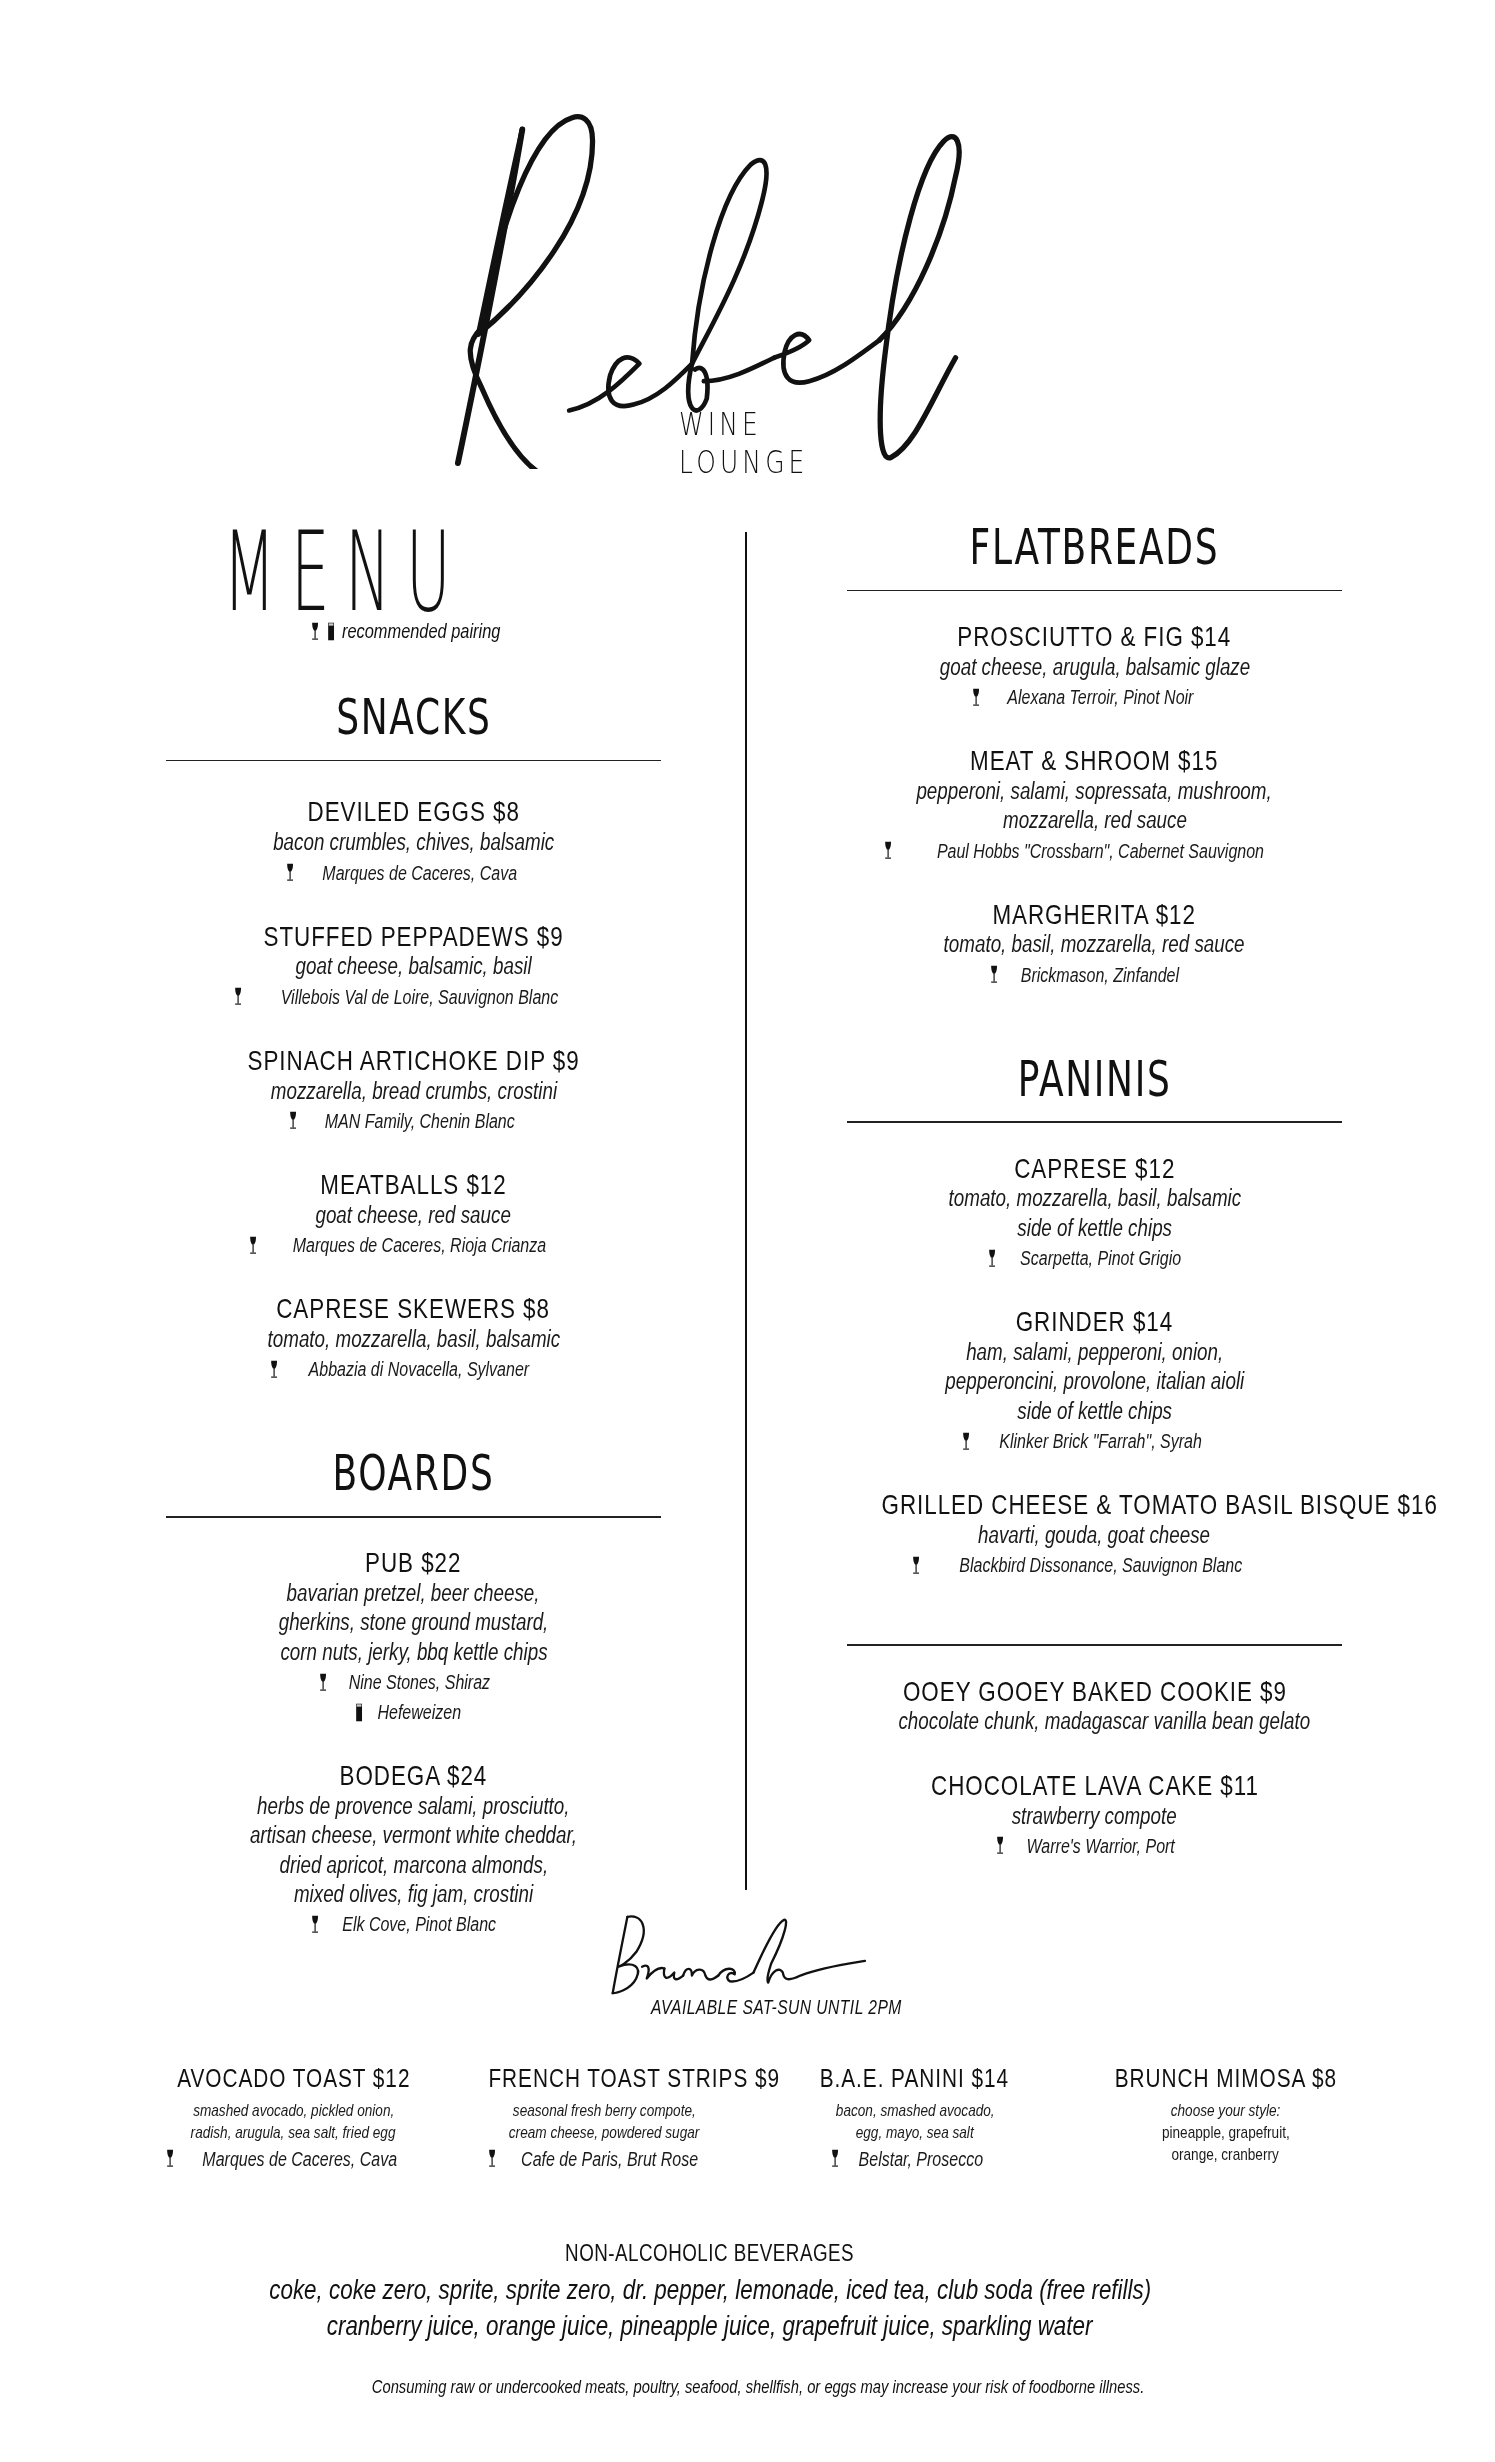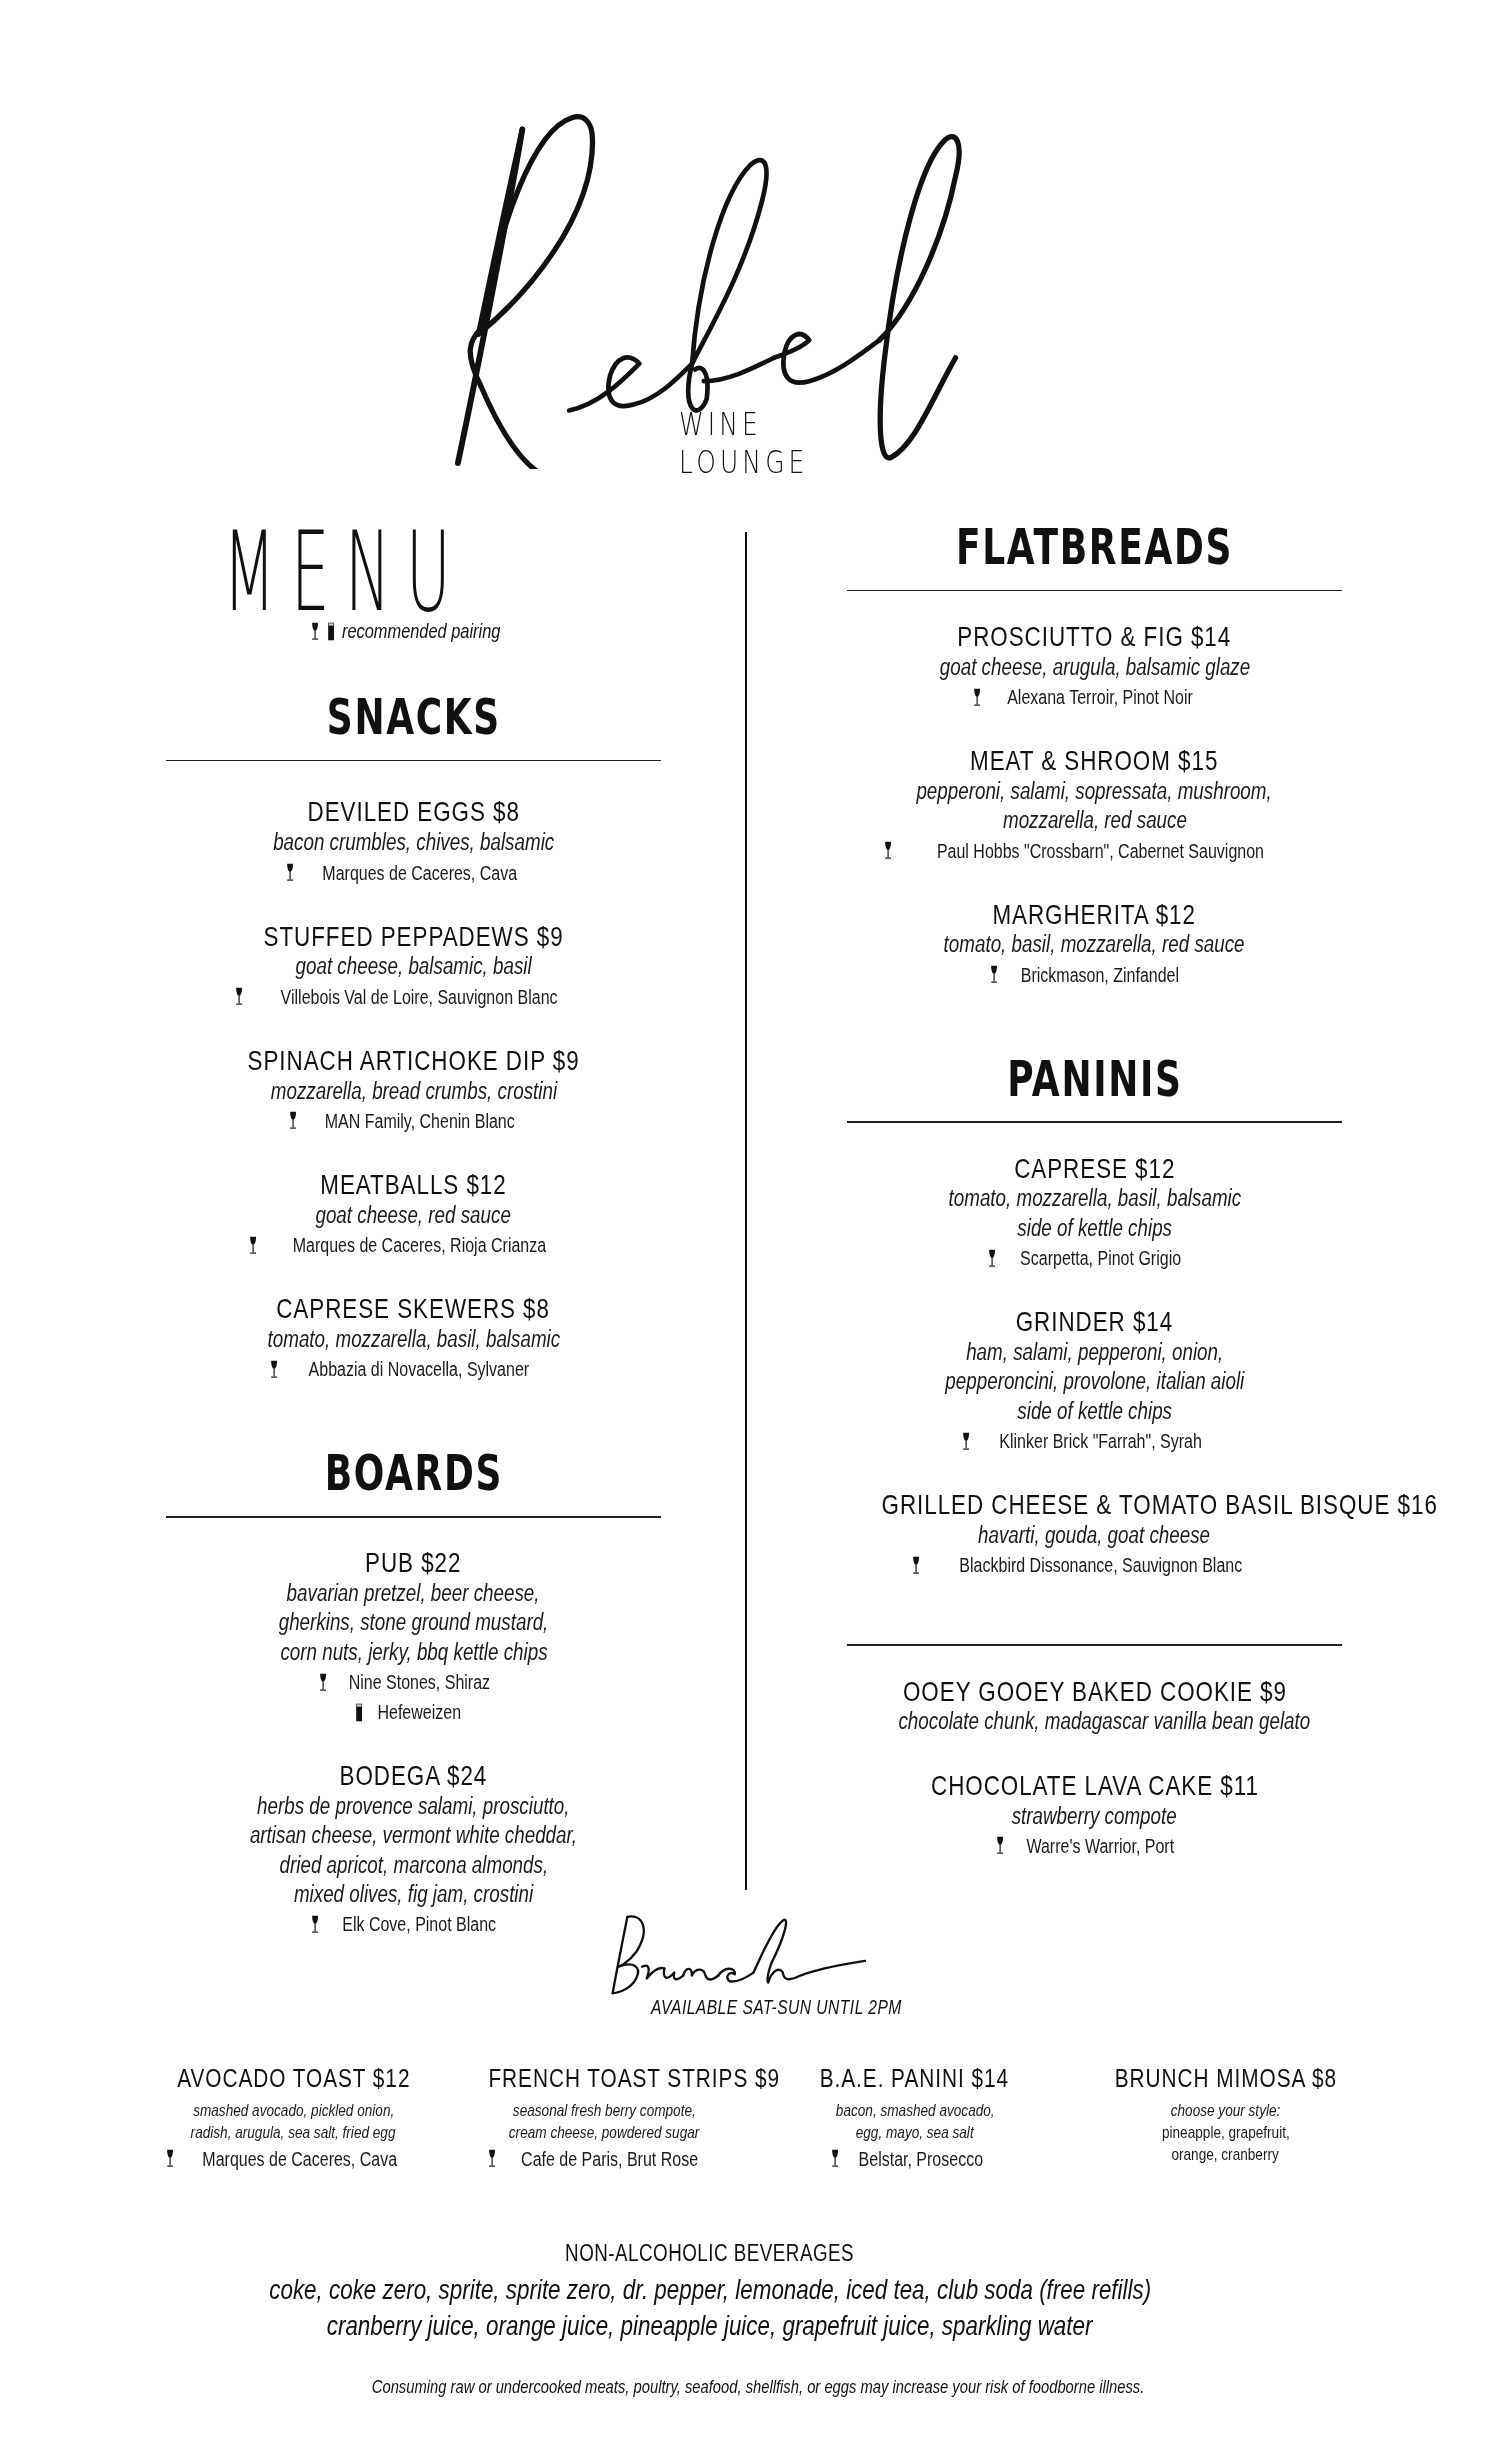--- a/index.html
+++ b/index.html
@@ -16,29 +16,29 @@
   
   .menu-title { left: 223px; top: 516px; width: 363px; font-size: 111px; letter-spacing: 28px; font-family: "DejaVu Sans", sans-serif; font-weight: 200; transform: scaleX(0.55); transform-origin: left; line-height: 1; -webkit-text-stroke: 0px; color: #111; }
   .pairing-legend { left: 311px; top: 619px; width: 270px; font-size: 21px; font-style: italic; display: flex; align-items: center; gap: 4px; }
   .pairing-legend .txt { display: inline-block; transform: scaleX(0.78); transform-origin: left; white-space: nowrap; }
 
   
   .col { position: absolute; width: 495px; }
   .col-left { left: 166px; top: 692px; }
   .col-right { left: 847px; top: 522px; }
 
-  .sec-title { text-align: center; font-size: 50px; letter-spacing: 2.3px; line-height: 1; font-family: "DejaVu Sans", sans-serif; font-weight: bold; }
+  .sec-title { text-align: center; font-size: 50px; letter-spacing: 2.3px; line-height: 1; font-family: "DejaVu Sans", sans-serif; }
   .sec-title .sq { display: inline-block; transform: scaleX(0.72); }
   .sec-rule { height: 1.8px; background: #222; margin-top: 17.6px; }
 
   .item { text-align: center; }
   .item-name { font-size: 28px; letter-spacing: 1.2px; line-height: 1.1; white-space: nowrap; }
   .item-name .sq, .desc .sq, .pair .sq { display: inline-block; transform: scaleX(0.8); white-space: nowrap; }
   .desc { font-size: 23.5px; font-style: italic; line-height: 1.25; color: #1a1a1a; }
-  .pair { font-size: 20px; line-height: 1.5; color: #1a1a1a; display: flex; justify-content: center; align-items: center; }
+  .pair { font-size: 20px; line-height: 1.5; color: #1a1a1a; display: flex; justify-content: center; align-items: center; font-style: italic; }
   .pair .sq { transform-origin: center; }
   .glass { display: inline-block; width: 8.2px; height: 19px; margin-right: 3.5px; vertical-align: middle; }
 
   .divider { left: 745px; top: 532px; width: 1.8px; height: 1358px; background: #111; }
 
   
   #brunch-script { left: 601px; top: 1911px; width: 305px; height: 88px; }
   .brunch-sub { left: 651px; top: 1996px; width: 246px; font-size: 20px; font-style: italic; letter-spacing: 0.6px; white-space: nowrap; }
   .brunch-sub .sq { display: inline-block; transform: scaleX(0.78); transform-origin: left; }
 

